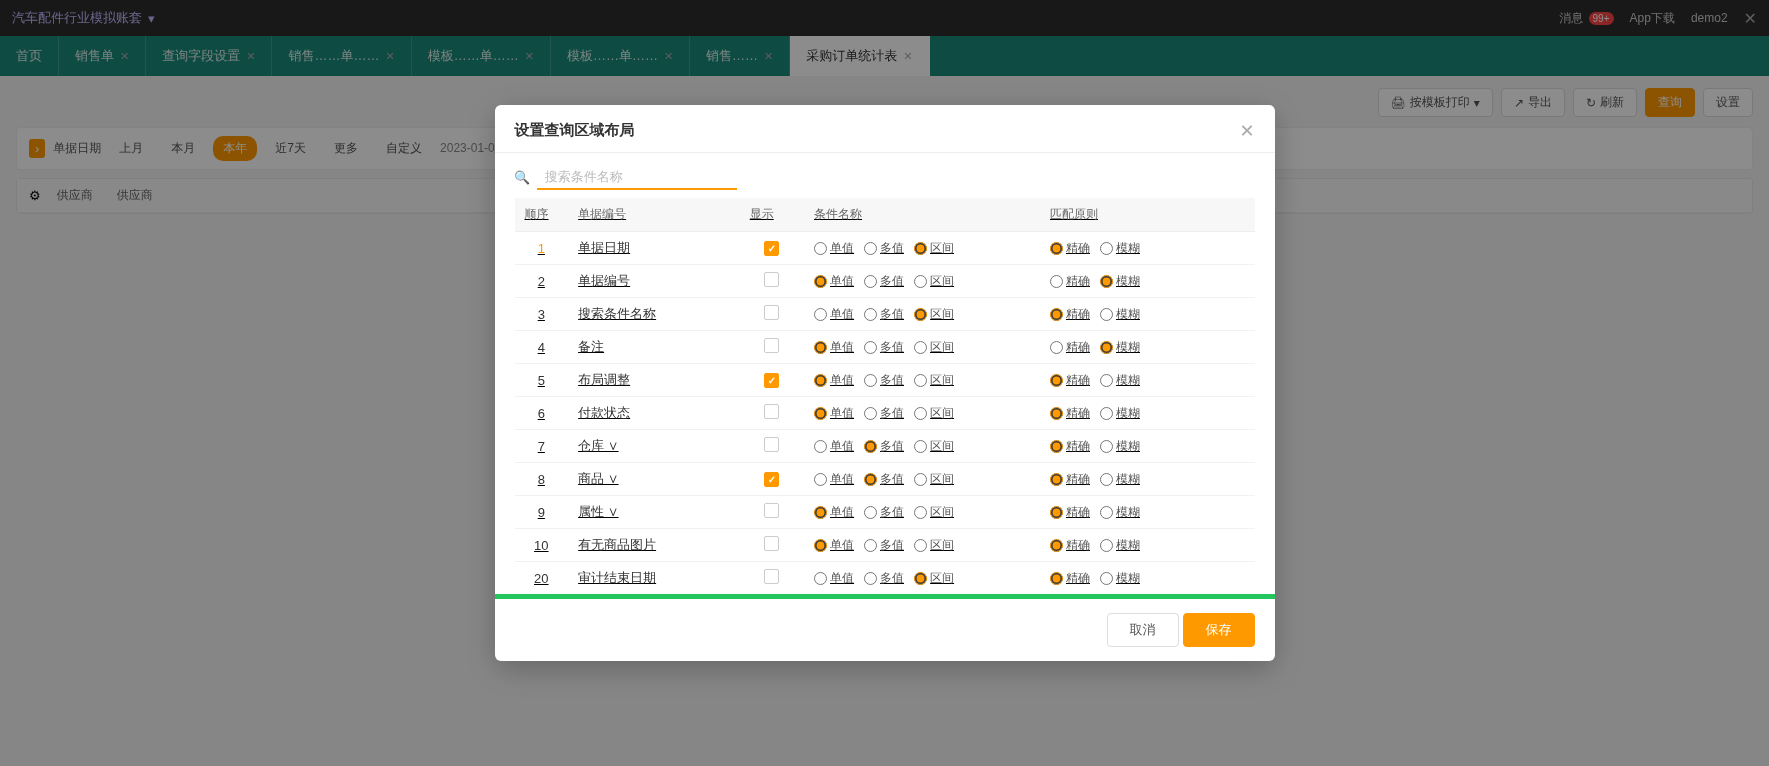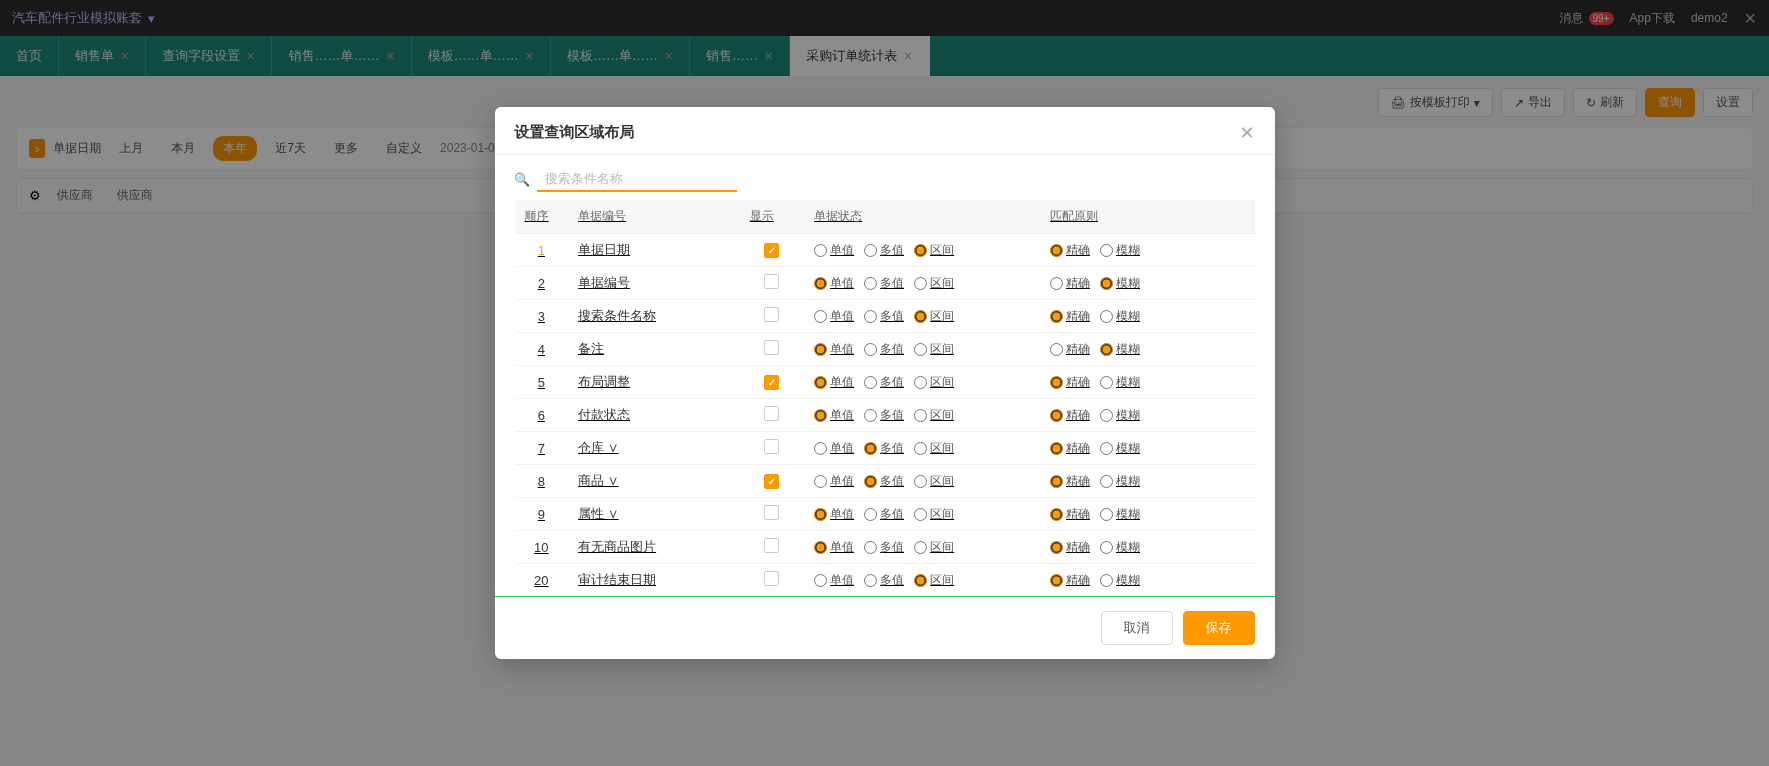--- a/index.html
+++ b/index.html
@@ -244,22 +244,22 @@
     .col-show { width: 60px; text-align: center; }
     .col-type { width: 220px; }
     .col-match { width: 200px; }
 
     
     .modal-footer {
       padding: 14px 20px;
       display: flex;
       align-items: center;
       justify-content: flex-end;
-      gap: 10px;
-      border-top: 1px solid #22c55e;
+      gap: 4px;
+      border-top: 5px solid #22c55e;
     }
     .btn-cancel {
       padding: 7px 22px;
       border: 1px solid #ddd;
       border-radius: 4px;
       background: #fff;
       cursor: pointer;
       font-size: 13px;
       color: #555;
     }
@@ -385,21 +385,21 @@
       <input type="text" placeholder="搜索条件名称" style="">
     </div>
 
     <div class="modal-table">
       <table>
         <thead>
           <tr>
             <th class="col-order"><span>顺序</span></th>
             <th class="col-name"><span>单据编号</span></th>
             <th class="col-show"><span>显示</span></th>
-            <th class="col-type"><span>单据状态</span></th>
+            <th class="col-type"><span>条件名称</span></th>
             <th class="col-match"><span>匹配原则</span></th>
           </tr>
         </thead>
         <tbody id="modal-tbody">
         <tr>
               <td class="col-order"><span style="color:#f90;font-weight:500;">1</span></td>
               <td class="col-name">单据日期</td>
               <td class="col-show" style="text-align: center;"><span class="cb-orange"></span></td>
               <td class="col-type">
                 <div class="radio-group">

